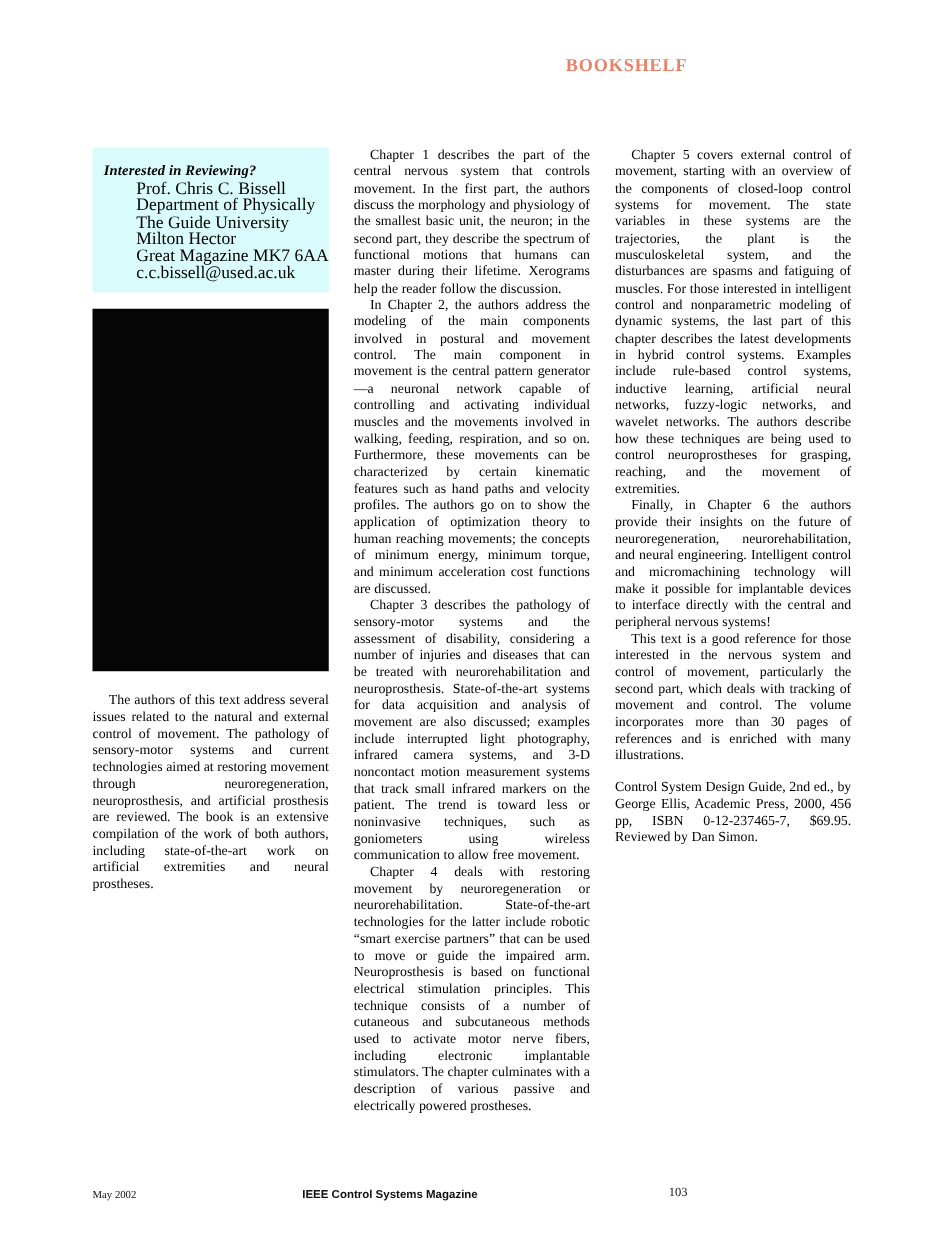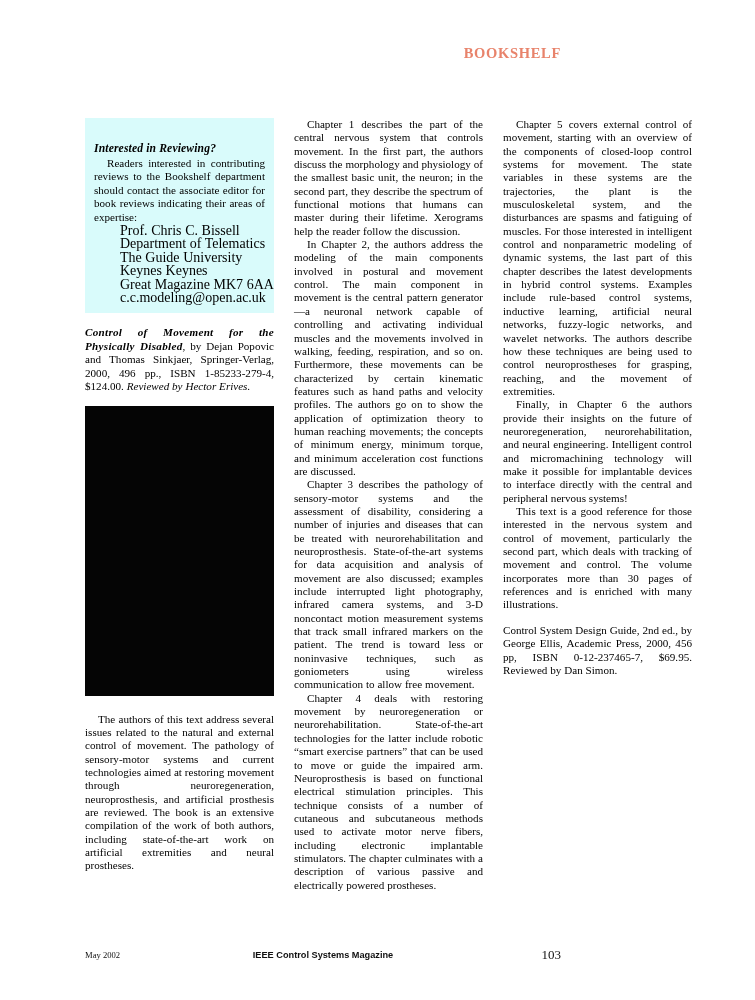--- a/index.html
+++ b/index.html
@@ -12,21 +12,21 @@
     width: 755px;
     height: 1000px;
     position: relative;
     overflow: hidden;
     font-family: "Liberation Serif", "DejaVu Serif", serif;
     color: #000000;
   }
 
   .page {
     position: absolute;
-    left: 11px; top: 0;
+    left: 0; top: 0;
     width: 624px;
     height: 1000px;
     background: #ffffff;
   }
 
   
   .running-head {
     position: absolute;
     right: 74px;
     top: 45px;
@@ -62,21 +62,21 @@
     text-align: justify;
     text-indent: 13px;
     hyphens: auto;
     -webkit-hyphens: auto;
     word-spacing: 0.1px;
   }
 
   
   .callout {
     background: #d9fbfb;
-    padding: 24px 9px 9px 9px;
+    padding: 12px 9px 9px 9px;
     margin-bottom: 13px;
     box-sizing: border-box;
     width: 189px;
   }
   .callout h2 {
     margin: 0 0 1px 0;
     font-size: 11.6px;
     font-weight: bold;
     font-style: italic;
     line-height: 14px;
@@ -148,46 +148,44 @@
   }
   .footer .center {
     position: absolute; left: 0; right: 0; top: 0;
     text-align: center;
     font-family: "Liberation Sans", "DejaVu Sans", sans-serif;
     font-weight: bold;
     font-size: 9.2px;
   }
   .footer .right {
     position: absolute; right: 0; top: 0;
-    font-size: 13px;
+    font-size: 10px;
   }
 </style>
 </head>
 <body>
 
 <div class="page">
 
   <div class="running-head" style="color: rgb(232, 131, 107);">BOOKSHELF</div>
 
   <div class="columns">
 
     <div class="col">
 
       <div class="callout" style="background: rgb(217, 251, 251);">
         <h2>Interested in Reviewing?</h2>
-        <p>Readers interested in contributing reviews to the Bookshelf department should contact the associate editor for book reviews indicating their areas of expertise:</p>
         <p class="addr">Prof. Chris C. Bissell</p>
-        <p class="addr">Department of Telematics</p>
+        <p class="addr">Department of Physically</p>
         <p class="addr">The Guide University</p>
-        <p class="addr">Keynes Keynes</p>
+        <p class="addr">Milton Hector</p>
         <p class="addr">Great Magazine MK7 6AA</p>
-        <p class="addr">c.c.modeling@open.ac.uk</p>
+        <p class="addr">c.c.bissell@used.ac.uk</p>
       </div>
 
-      <p class="citation"><span class="title">Control of Movement for the Physically Disabled</span><span>, by Dejan Popovic and Thomas Sinkjaer, Springer-Verlag, 2000, 496 pp., ISBN 1-85233-279-4, $124.00. </span><span class="rev">Reviewed by Hector Erives.</span></p>
 
       <div class="figure" style="background: rgb(5, 5, 5);"></div>
 
       <p>The authors of this text address several issues related to the natural and external control of movement. The pathology of sensory-motor systems and current technologies aimed at restoring movement through neuroregeneration, neuroprosthesis, and artificial prosthesis are reviewed. The book is an extensive compilation of the work of both authors, including state-of-the-art work on artificial extremities and neural prostheses.</p>
     </div>
 
     <div class="col">
       <p>Chapter 1 describes the part of the central nervous system that controls movement. In the first part, the authors discuss the morphology and physiology of the smallest basic unit, the neuron; in the second part, they describe the spectrum of functional motions that humans can master during their lifetime. Xerograms help the reader follow the discussion.</p>
       <p>In Chapter 2, the authors address the modeling of the main components involved in postural and movement control. The main component in movement is the central pattern generator—a neuronal network capable of controlling and activating individual muscles and the movements involved in walking, feeding, respiration, and so on. Furthermore, these movements can be characterized by certain kinematic features such as hand paths and velocity profiles. The authors go on to show the application of optimization theory to human reaching movements; the concepts of minimum energy, minimum torque, and minimum acceleration cost functions are discussed.</p>
       <p>Chapter 3 describes the pathology of sensory-motor systems and the assessment of disability, considering a number of injuries and diseases that can be treated with neurorehabilitation and neuroprosthesis. State-of-the-art systems for data acquisition and analysis of movement are also discussed; examples include interrupted light photography, infrared camera systems, and 3-D noncontact motion measurement systems that track small infrared markers on the patient. The trend is toward less or noninvasive techniques, such as goniometers using wireless communication to allow free movement.</p>

